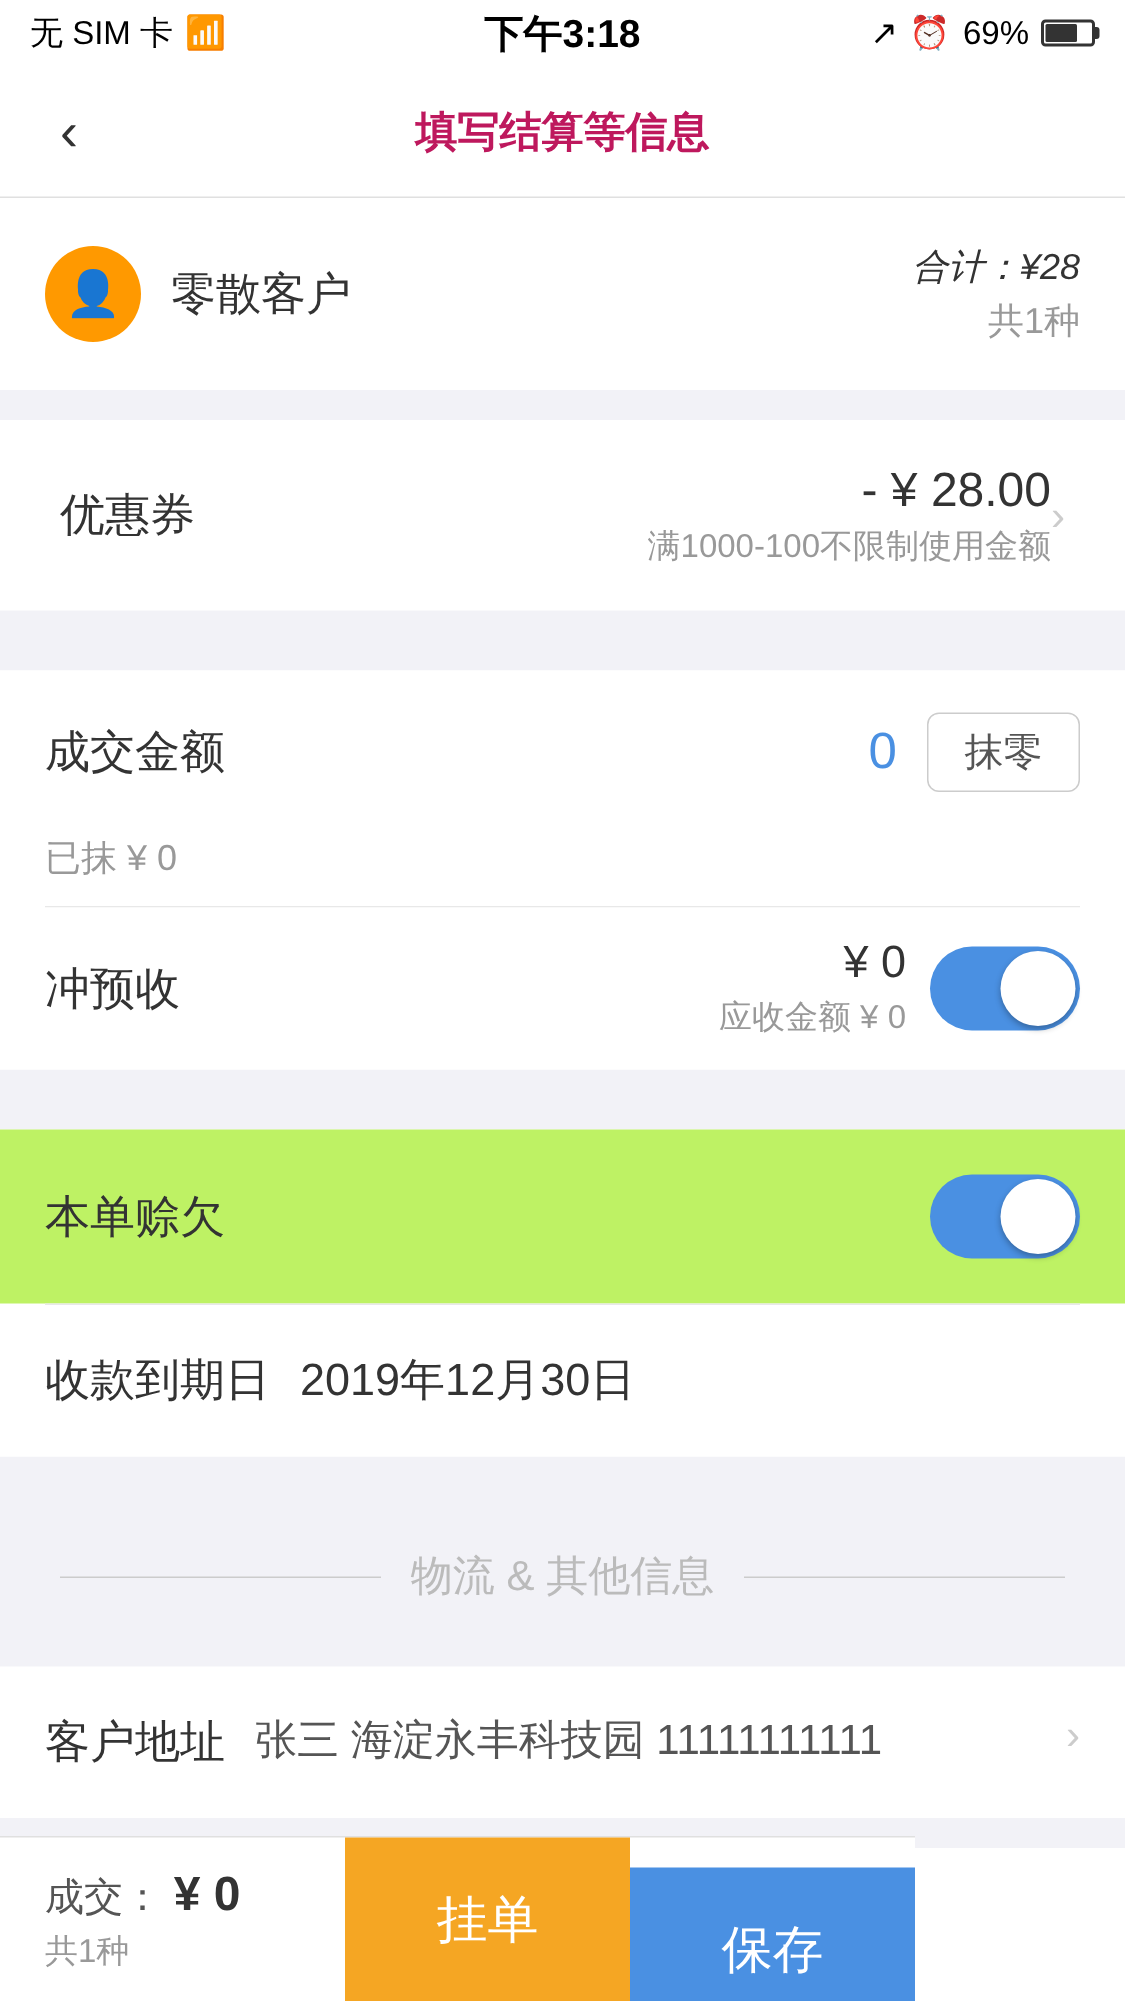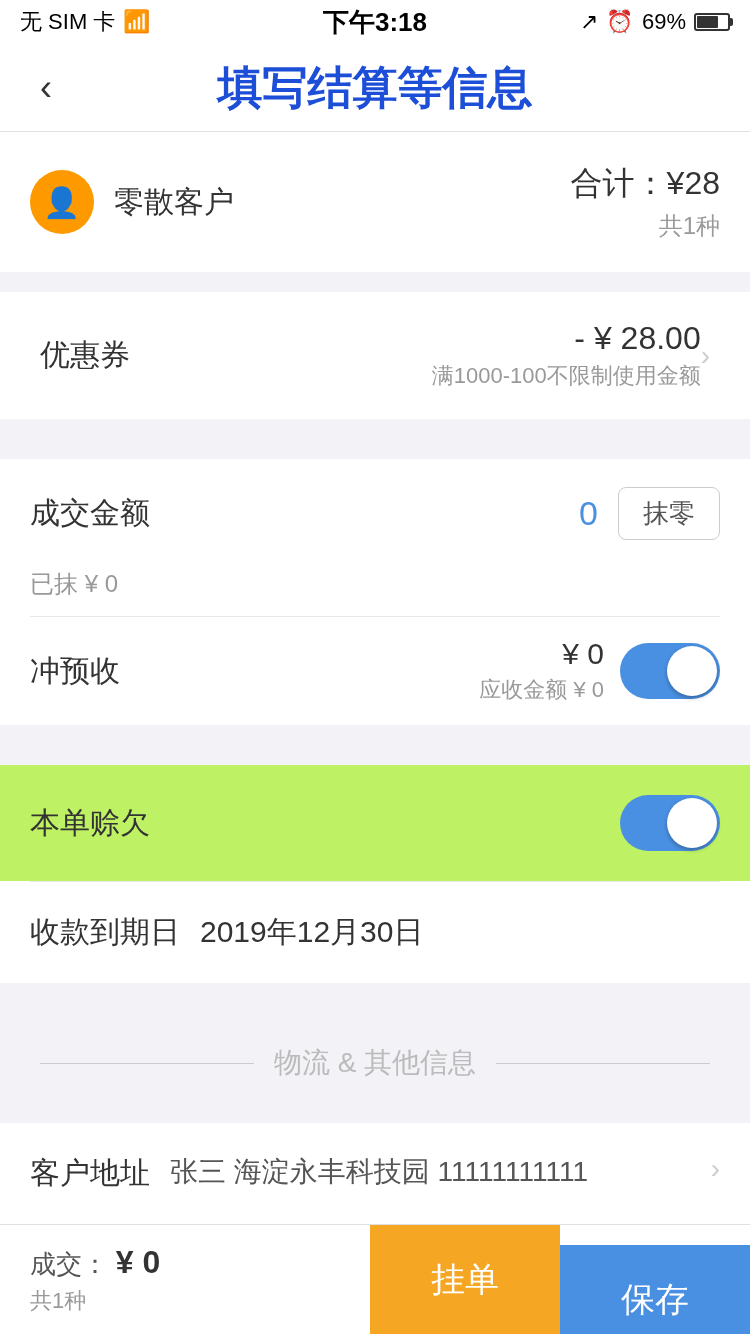--- a/index.html
+++ b/index.html
@@ -87,23 +87,23 @@
     .nav-back {
       font-size: 36px;
       color: #333;
       cursor: pointer;
       padding: 10px;
     }
     .nav-title {
       position: absolute;
       left: 50%;
       transform: translateX(-50%);
-      font-size: 45px;
+      font-size: 28px;
       font-weight: 600;
-      color: #1d4ed8;
+      color: #be185d;
     }
 
     
     .content {
       width: 750px;
       background: #f2f2f7;
       padding-bottom: 120px;
     }
 
     
@@ -137,22 +137,23 @@
       font-size: 30px;
     }
     .customer-name {
       font-size: 30px;
       color: #333;
     }
     .customer-right {
       text-align: right;
     }
     .total-amount {
-      font-size: 32px;
-      color: #333;
+      font-size: 24px;
+      color: #333;
+      font-style: italic;
     }
     .total-count {
       font-size: 24px;
       color: #999;
       margin-top: 4px;
     }
 
     
     .divider {
       height: 1px;
@@ -354,21 +355,21 @@
       font-size: 28px;
       color: #555;
       flex: 1;
     }
 
     
     .bottom-bar {
       position: fixed;
       bottom: 0;
       left: 0;
-      width: 750px;
+      width: 610px;
       height: 110px;
       background: #fff;
       display: flex;
       align-items: center;
       border-top: 1px solid #e0e0e0;
     }
     .bottom-info {
       flex: 1;
       padding: 0 30px;
     }

